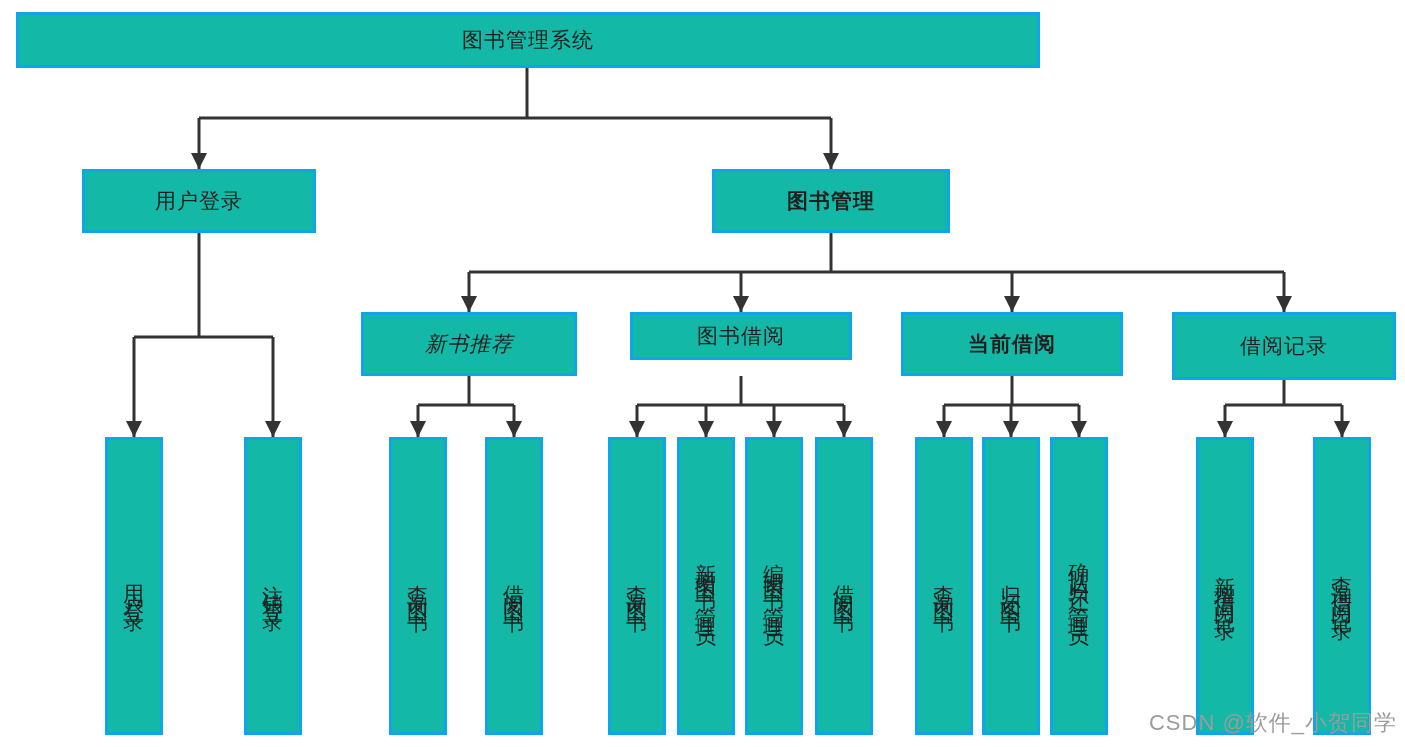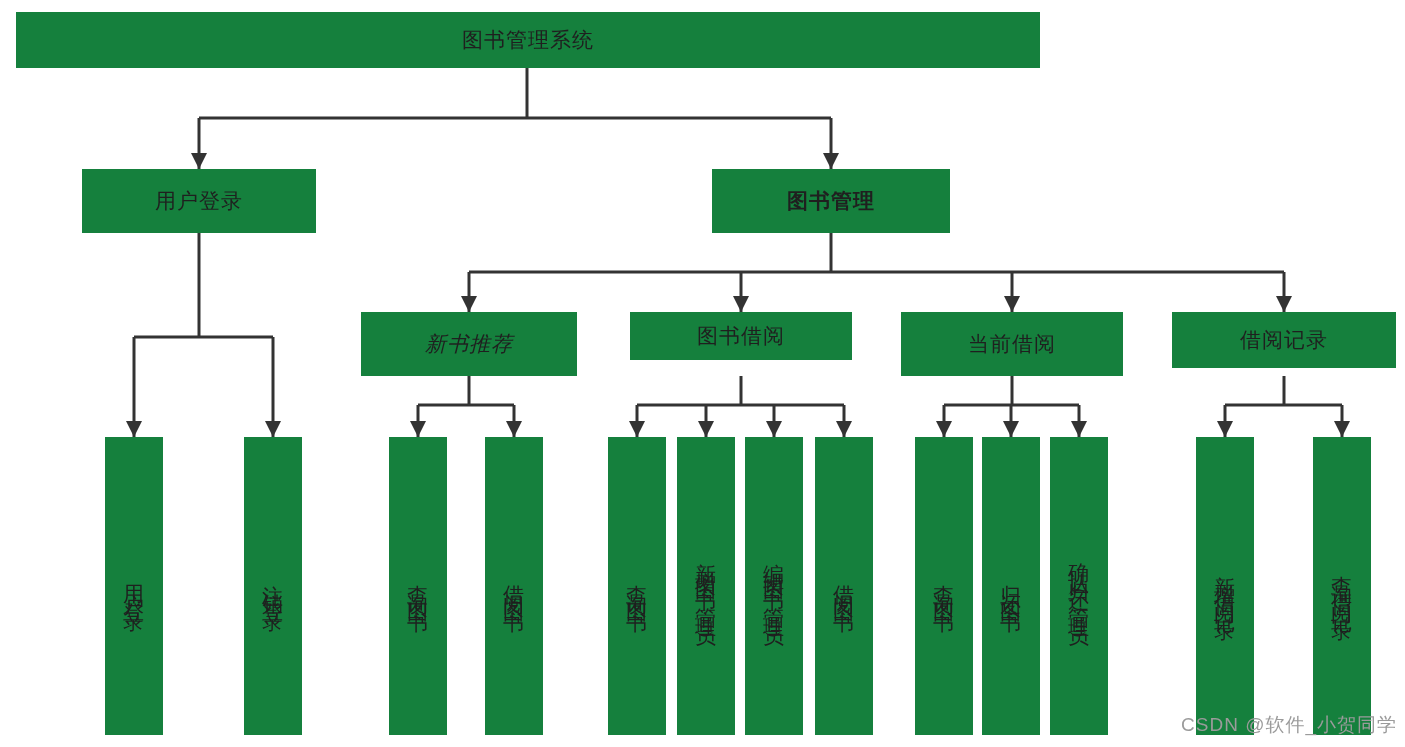--- a/index.html
+++ b/index.html
@@ -7,22 +7,22 @@
     position:relative;
     width:1405px;height:747px;
     background:#ffffff;
     font-family:"Liberation Sans", sans-serif;
     overflow:hidden;
   }
   #wires{position:absolute;left:0;top:0;width:1405px;height:747px;}
   .node{
     position:absolute;
     box-sizing:border-box;
-    background:#15803d;
-    border:3px solid #15803d;
+    background:#14b8a6;
+    border:3px solid #0ea5e9;
     display:flex;
     align-items:center;
     justify-content:center;
     color:#1f1f1f;
     font-size:21px;
     letter-spacing:1px;
   }
   .leaf{
     width:58px;
     top:437px;
@@ -33,33 +33,33 @@
     text-orientation:mixed;
     letter-spacing:9px;
     font-size:21px;
     line-height:1;
     white-space:nowrap;
   }
   .watermark{
     position:absolute;
     right:8px;
     bottom:9px;
-    font-size:19px;
+    font-size:22px;
     color:#9b9b9b;
     letter-spacing:1px;
     z-index:5;
   }
   
   #n-root{left:16px;top:12px;width:1024px;height:56px;}
   #n-user-login{left:82px;top:169px;width:234px;height:64px;}
   #n-book-mgmt{left:712px;top:169px;width:238px;height:64px;font-weight:bold;}
   #n-new-book-rec{left:361px;top:312px;width:216px;height:64px;font-style:italic;}
   #n-book-borrow{left:630px;top:312px;width:222px;height:48px;}
-  #n-current-borrow{left:901px;top:312px;width:222px;height:64px;}
-  #n-borrow-records{left:1172px;top:312px;width:224px;height:56px;}
+  #n-current-borrow{left:901px;top:312px;width:222px;height:64px;font-weight:bold;}
+  #n-borrow-records{left:1172px;top:312px;width:224px;height:68px;}
   #n-ul-login{left:105px;}
   #n-ul-logout{left:244px;}
   #n-nb-query{left:389px;}
   #n-nb-borrow{left:485px;}
   #n-bb-query{left:608px;}
   #n-bb-add{left:677px;}
   #n-bb-edit{left:745px;}
   #n-bb-borrow{left:815px;}
   #n-cb-query{left:915px;}
   #n-cb-return{left:982px;}

